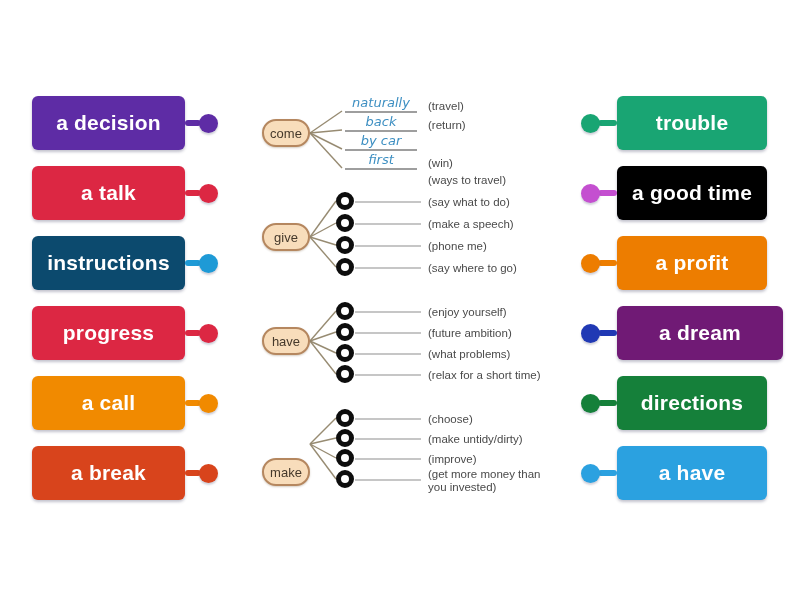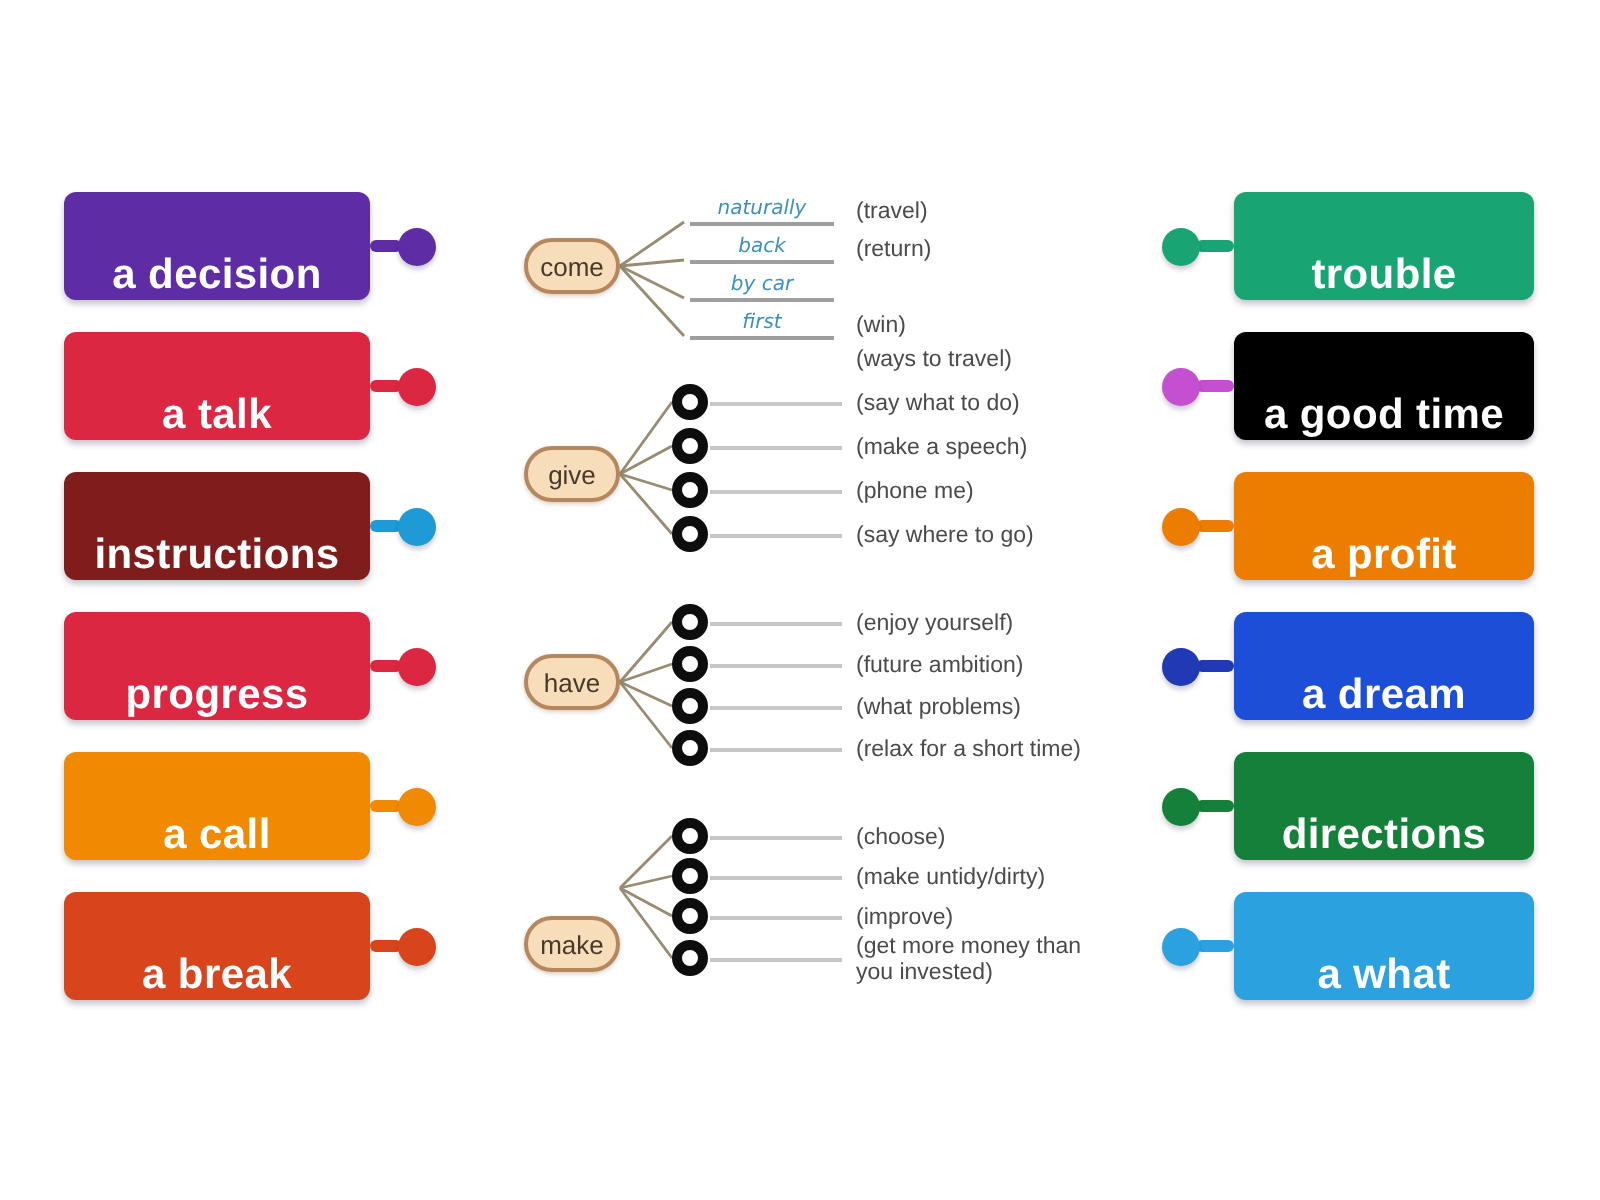--- a/index.html
+++ b/index.html
@@ -1,33 +1,33 @@
 <!DOCTYPE html>
 <html><head>
 <meta charset="utf-8">
 <style>
   html,body{margin:0;padding:0;background:#fff;}
   .stage{position:relative;width:800px;height:600px;background:#ffffff;overflow:hidden;
          font-family:"Liberation Sans",sans-serif;}
   .lines-svg{position:absolute;left:0;top:0;width:800px;height:600px;pointer-events:none;}
-  .tile{position:absolute;height:54px;border-radius:6px;display:flex;align-items:flex-end;
+  .tile{position:absolute;height:54px;border-radius:6px;display:flex;align-items:center;
         justify-content:center;color:#fff;font-weight:bold;font-size:21px;
         box-shadow:0 2px 3px rgba(40,40,80,.28);letter-spacing:.2px;cursor:pointer;}
   .stub{position:absolute;height:6px;border-radius:3px;}
   .dot{position:absolute;width:19px;height:19px;border-radius:50%;
        box-shadow:0 2px 2px rgba(40,40,80,.22);}
   .pill{position:absolute;width:48px;height:28px;background:#f8ddbb;border:2px solid #b5875f;
         border-radius:16px;display:flex;align-items:center;justify-content:center;
         font-size:13px;font-weight:500;color:#45392b;box-sizing:border-box;
         box-shadow:0 1px 2px rgba(90,60,20,.25);}
   .slot-circle{position:absolute;width:18px;height:18px;border:5px solid #0d0d0d;border-radius:50%;
         background:#fff;box-sizing:border-box;}
   .slot-line{position:absolute;height:1.5px;background:#c6c6c6;}
   .underline{position:absolute;height:1.5px;background:#9e9e9e;}
-  .answer{position:absolute;font-style:italic;color:#3d8fc2;font-size:10px;text-align:center;
+  .answer{position:absolute;font-style:italic;color:#3d8fc2;font-size:13px;text-align:center;
         font-family:"DejaVu Sans",sans-serif;}
   .hint{position:absolute;font-size:11.5px;line-height:12.5px;color:#4a4a4a;white-space:pre;
         transform:translateY(-50%);}
 </style>
 </head>
 <body>
 
 <div class="stage">
   <svg class="lines-svg" width="800" height="600" viewBox="0 0 800 600">
       <line x1="310" y1="133" x2="342" y2="111" stroke="#978b72" stroke-width="1.4"></line>
@@ -51,21 +51,21 @@
       <div class="tile" style="left: 32px; top: 96px; width: 153px; background: rgb(94, 44, 165);">
         <span>a decision</span>
       </div>
       <div class="stub" style="left: 185px; top: 120px; width: 16px; background: rgb(94, 44, 165);"></div>
       <div class="dot" style="left: 198.5px; top: 113.5px; background: rgb(94, 44, 165);"></div>
       <div class="tile" style="left: 32px; top: 166px; width: 153px; background: rgb(220, 39, 67);">
         <span>a talk</span>
       </div>
       <div class="stub" style="left: 185px; top: 190px; width: 16px; background: rgb(220, 39, 67);"></div>
       <div class="dot" style="left: 198.5px; top: 183.5px; background: rgb(220, 39, 67);"></div>
-      <div class="tile" style="left: 32px; top: 236px; width: 153px; background: #7f1d1d;">
+      <div class="tile" style="left: 32px; top: 236px; width: 153px; background: #0c4a6e;">
         <span>instructions</span>
       </div>
       <div class="stub" style="left: 185px; top: 260px; width: 16px; background: rgb(30, 154, 214);"></div>
       <div class="dot" style="left: 198.5px; top: 253.5px; background: rgb(30, 154, 214);"></div>
       <div class="tile" style="left: 32px; top: 306px; width: 153px; background: rgb(220, 39, 67);">
         <span>progress</span>
       </div>
       <div class="stub" style="left: 185px; top: 330px; width: 16px; background: rgb(220, 39, 67);"></div>
       <div class="dot" style="left: 198.5px; top: 323.5px; background: rgb(220, 39, 67);"></div>
       <div class="tile" style="left: 32px; top: 376px; width: 153px; background: rgb(241, 138, 0);">
@@ -86,32 +86,32 @@
       <div class="tile" style="left: 617px; top: 166px; width: 150px; background: #000000;">
         <span>a good time</span>
       </div>
       <div class="stub" style="left: 598px; top: 190px; width: 19px; background: rgb(196, 79, 208);"></div>
       <div class="dot" style="left: 580.5px; top: 183.5px; background: rgb(196, 79, 208);"></div>
       <div class="tile" style="left: 617px; top: 236px; width: 150px; background: rgb(237, 125, 0);">
         <span>a profit</span>
       </div>
       <div class="stub" style="left: 598px; top: 260px; width: 19px; background: rgb(237, 125, 0);"></div>
       <div class="dot" style="left: 580.5px; top: 253.5px; background: rgb(237, 125, 0);"></div>
-      <div class="tile" style="left: 617px; top: 306px; width: 150px; background: #1d4ed8;">
+      <div class="tile" style="left: 617px; top: 306px; width: 166px; background: #701a75;">
         <span>a dream</span>
       </div>
       <div class="stub" style="left: 598px; top: 330px; width: 19px; background: rgb(32, 57, 180);"></div>
       <div class="dot" style="left: 580.5px; top: 323.5px; background: rgb(32, 57, 180);"></div>
       <div class="tile" style="left: 617px; top: 376px; width: 150px; background: rgb(21, 128, 58);">
         <span>directions</span>
       </div>
       <div class="stub" style="left: 598px; top: 400px; width: 19px; background: rgb(21, 128, 58);"></div>
       <div class="dot" style="left: 580.5px; top: 393.5px; background: rgb(21, 128, 58);"></div>
       <div class="tile" style="left: 617px; top: 446px; width: 150px; background: rgb(43, 161, 224);">
-        <span>a what</span>
+        <span>a have</span>
       </div>
       <div class="stub" style="left: 598px; top: 470px; width: 19px; background: rgb(43, 161, 224);"></div>
       <div class="dot" style="left: 580.5px; top: 463.5px; background: rgb(43, 161, 224);"></div>
     </div>
   <div id="diagram-layer">
       <div class="pill" style="left: 262px; top: 119px;">
         <span>come</span>
       </div>
       <div class="underline" style="left: 345px; top: 111px; width: 72px;"></div>
       <div class="answer" style="left: 345px; bottom: 490px; width: 72px;">naturally</div>

